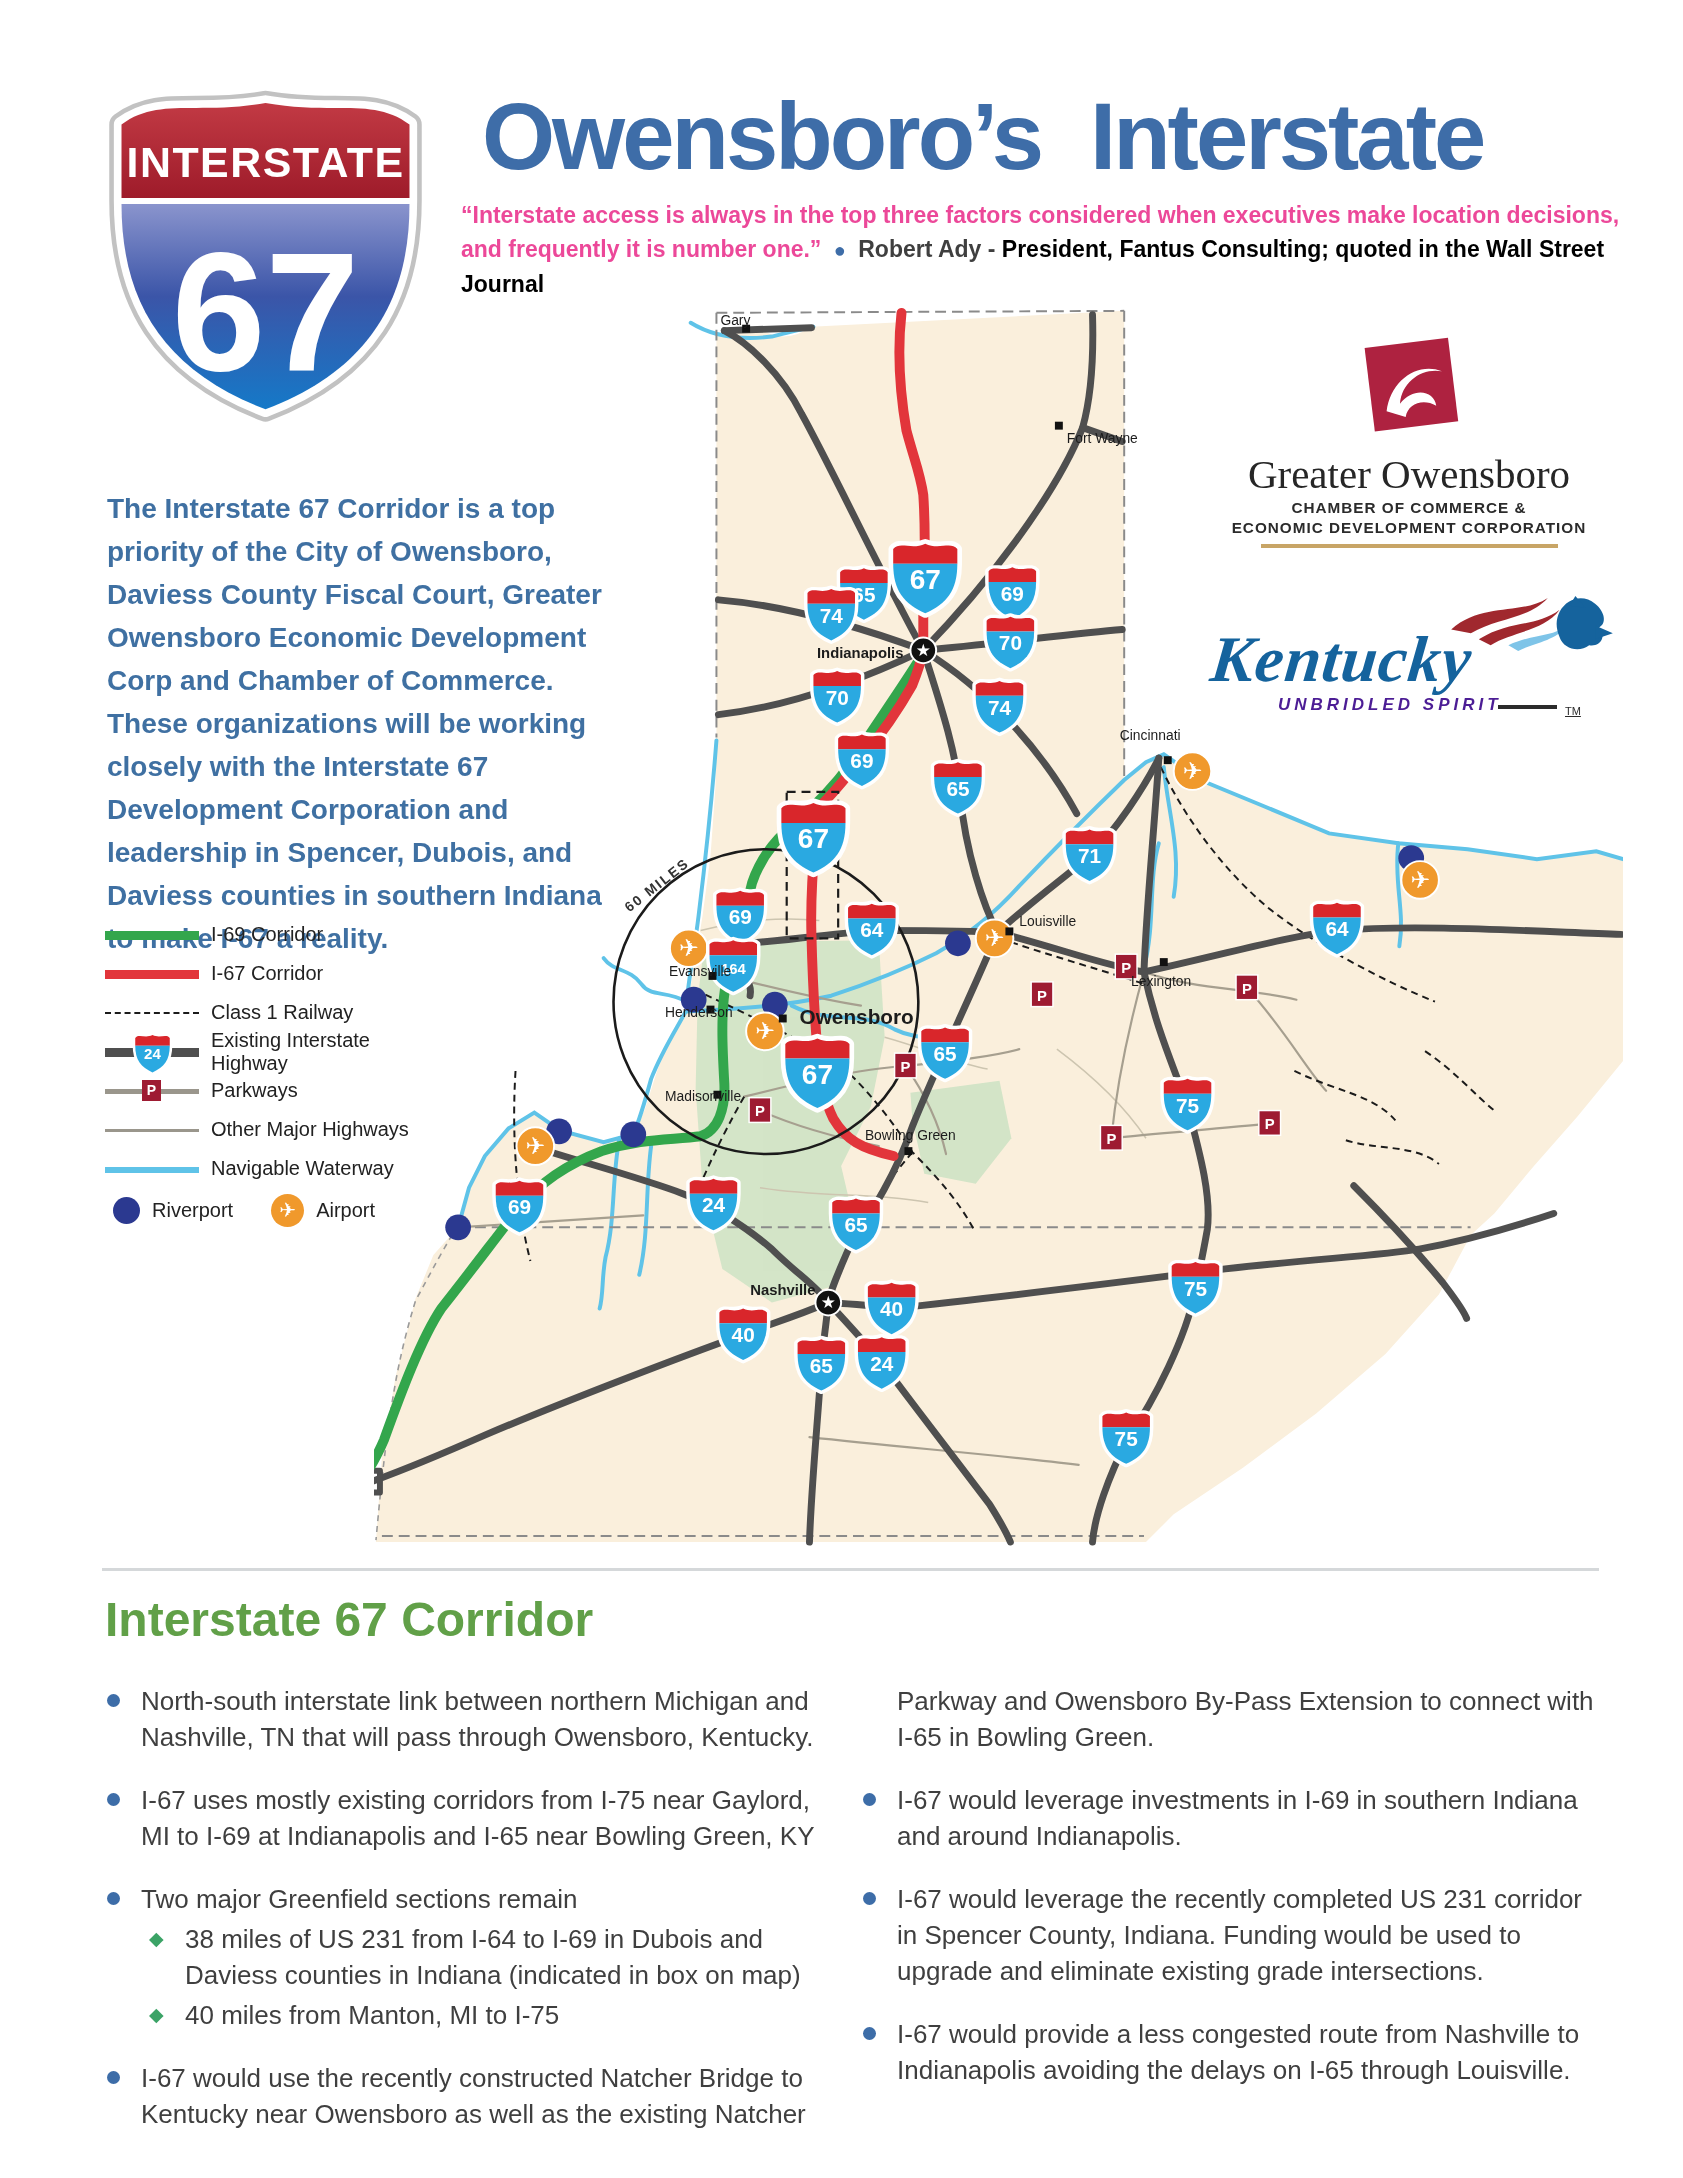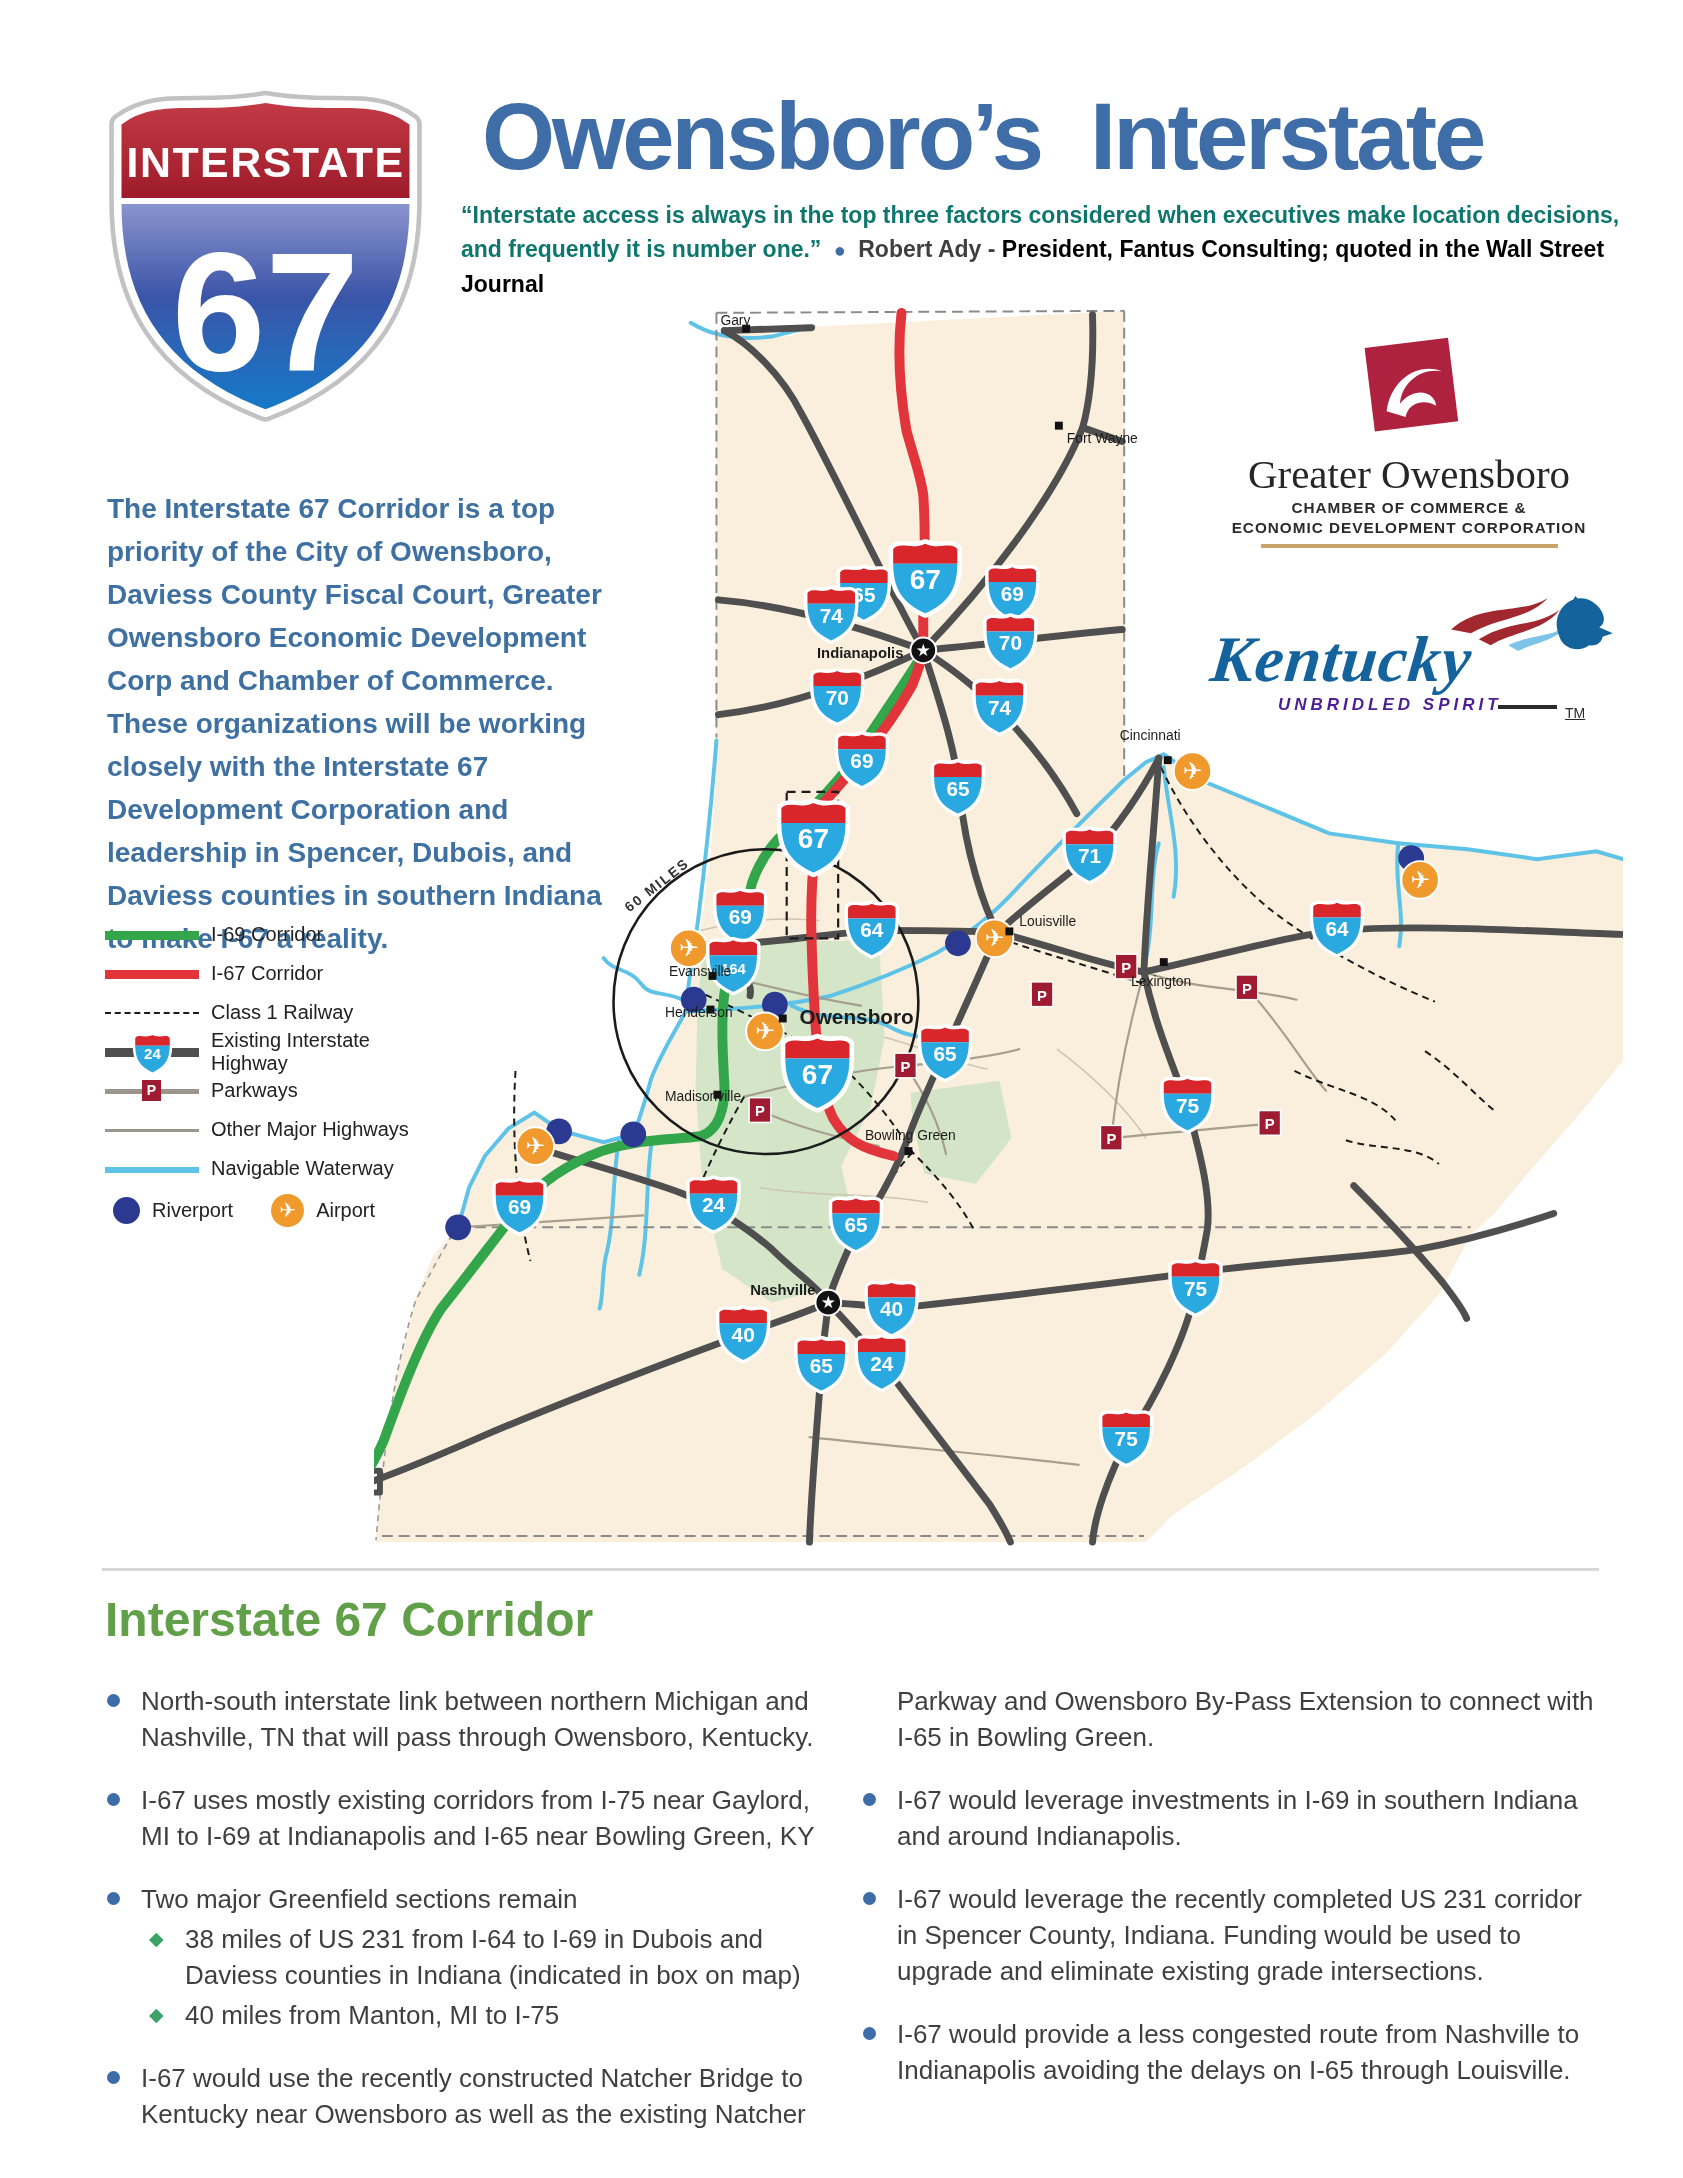--- a/index.html
+++ b/index.html
@@ -3,39 +3,39 @@
 <meta charset="utf-8">
 <style>
   html,body{margin:0;padding:0;background:#ffffff;}
   .page{position:relative;width:1683px;height:2178px;background:#fff;overflow:hidden;
         font-family:"Liberation Sans", sans-serif;color:#3c3c3c;margin-left:8px;}
   
   .i67-logo{position:absolute;left:89px;top:63px;width:337px;height:368px;}
   .main-title{position:absolute;left:474px;top:83px;width:1188px;
       font-size:94px;font-weight:bold;color:#3e6da8;letter-spacing:-3px;word-spacing:26px;white-space:nowrap;}
   .quote-block{position:absolute;left:453px;top:198px;width:1188px;font-size:23px;line-height:34px;font-weight:bold;}
-  .quote-green{color:#0f766e;}
+  .quote-green{color:#ec4899;}
   .quote-attr{color:#3f3f3f;}
   .quote-dot{color:#3e6da8;font-size:20px;padding:0 6px;}
   .attr-rest{font-weight:bold;color:#000000;}
   
   .intro{position:absolute;left:99px;top:487px;width:495px;
       font-size:28px;line-height:43px;font-weight:bold;color:#3f70a2;}
   
   .chamber{position:absolute;left:1203px;top:335px;width:396px;text-align:center;}
   .chamber-mark{width:117px;height:105px;margin:0 auto;}
   .chamber-name{font-family:"Liberation Serif", serif;font-size:41px;color:#262626;margin-top:6px;letter-spacing:0px;}
   .chamber-sub{font-size:15.3px;font-weight:bold;color:#2b2b2b;letter-spacing:1px;line-height:20px;}
   .chamber-rule{width:297px;height:4px;background:#c8a566;margin:6px auto 0;}
   .kylogo{position:absolute;left:1193px;top:594px;width:416px;height:139px;}
   .ky-name{position:absolute;left:10px;top:28px;font-family:"Liberation Serif", serif;font-style:italic;font-weight:bold;
       font-size:65px;color:#15639d;transform:skewX(-6deg);letter-spacing:1px;}
   .ky-tag{position:absolute;left:77px;top:101px;font-size:17px;font-weight:bold;font-style:italic;color:#4c1d95;letter-spacing:4px;}
   .ky-rule{position:absolute;left:297px;top:111px;width:59px;height:4px;background:#2b2b2b;}
-  .ky-tm{position:absolute;left:364px;top:111px;font-size:14px;color:#2b2b2b;text-decoration:underline;}
+  .ky-tm{position:absolute;left:364px;top:111px;font-size:11px;color:#2b2b2b;text-decoration:underline;}
   .ky-horse{position:absolute;left:248px;top:-4px;width:168px;height:69px;}
   
   .legend{position:absolute;left:97px;top:915px;width:327px;}
   .legend-row{display:flex;align-items:center;height:39px;}
   .swatch{position:relative;width:94px;height:34px;flex:0 0 94px;}
   .bar{position:absolute;left:0;top:13px;width:94px;height:9px;}
   .bar.green{background:#33a64c;}
   .bar.red{background:#e2353b;}
   .bar.dark{background:#4f4f4f;}
   .bar.gray{top:15px;height:5px;background:#9a968c;}

